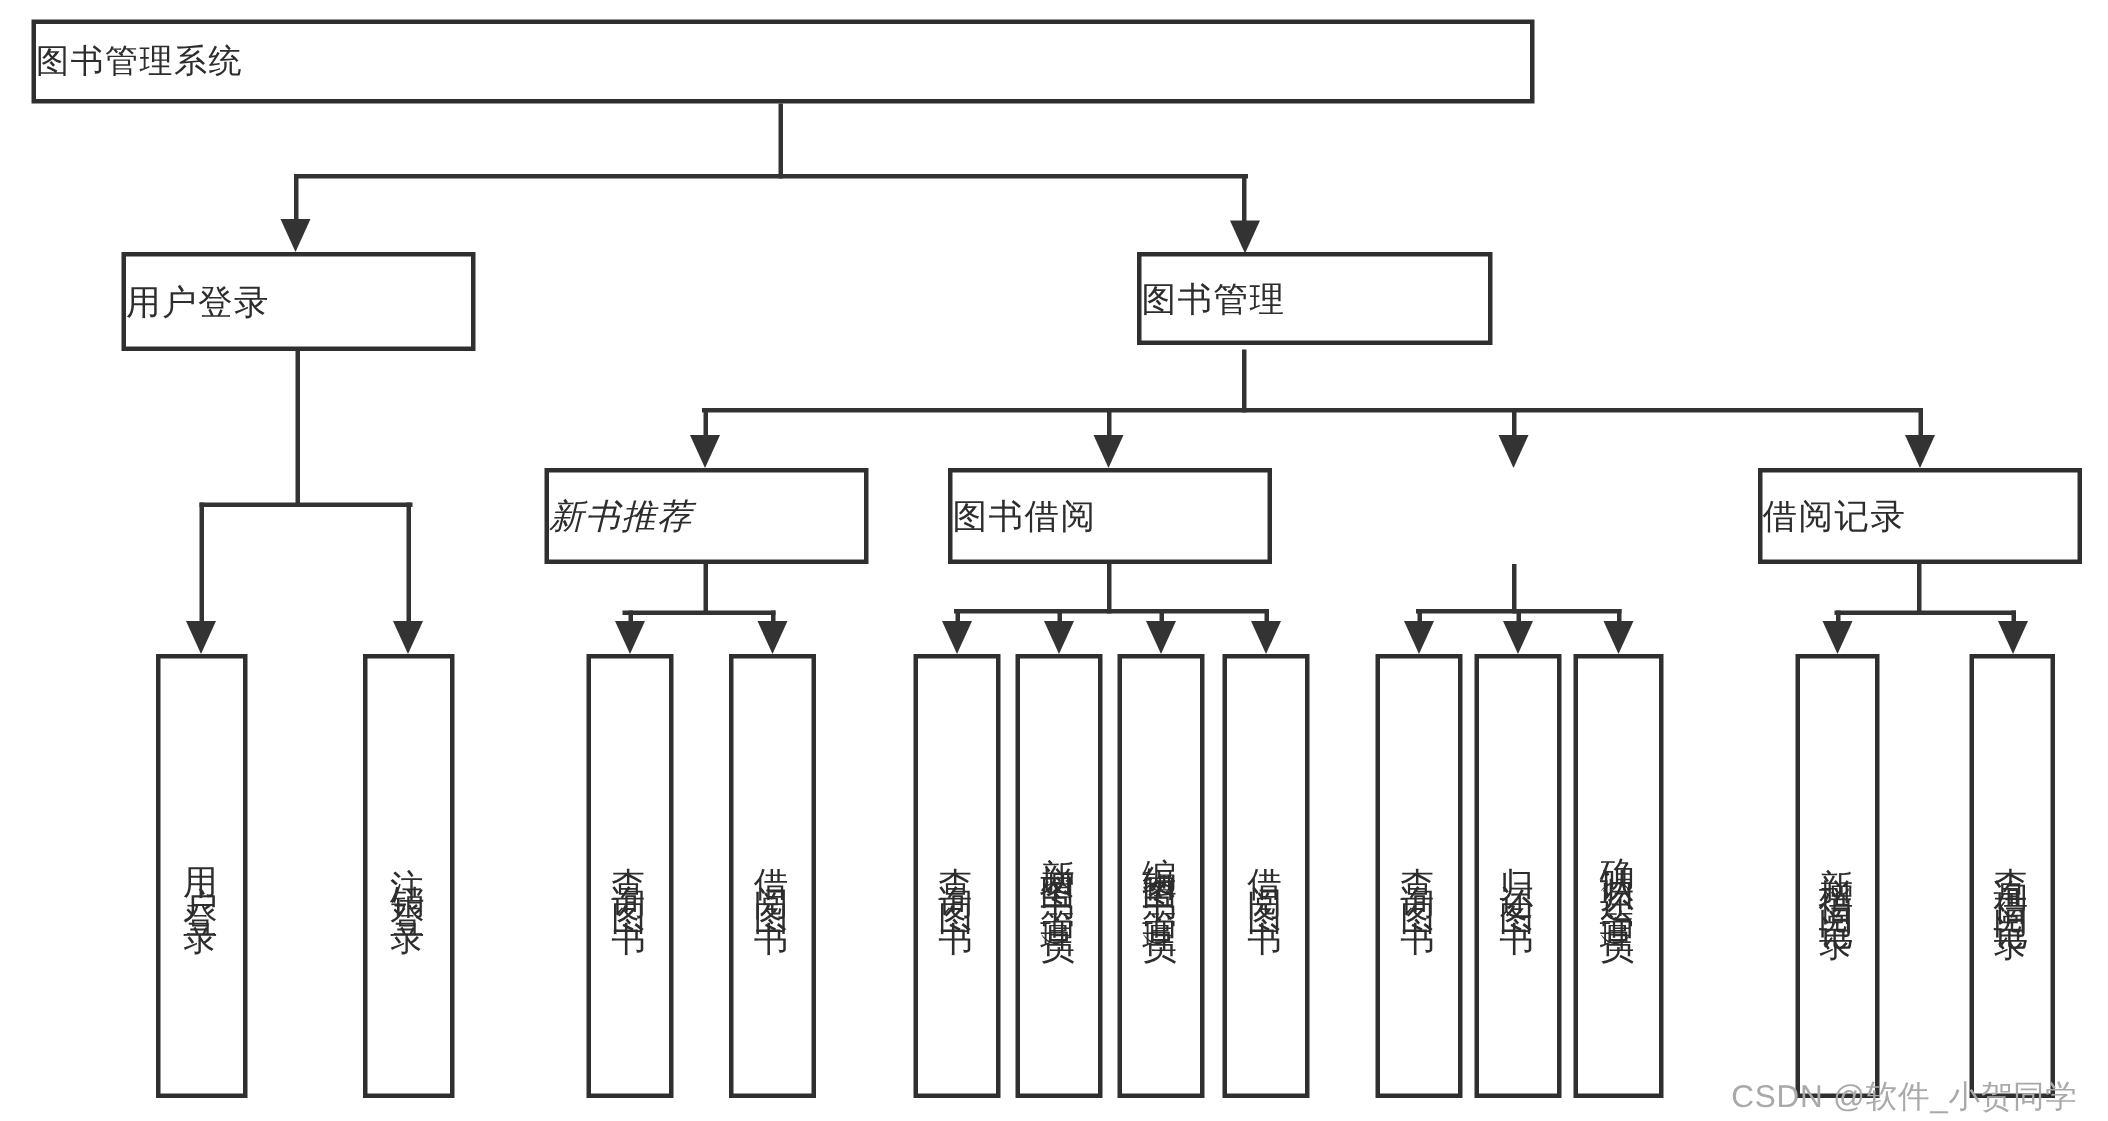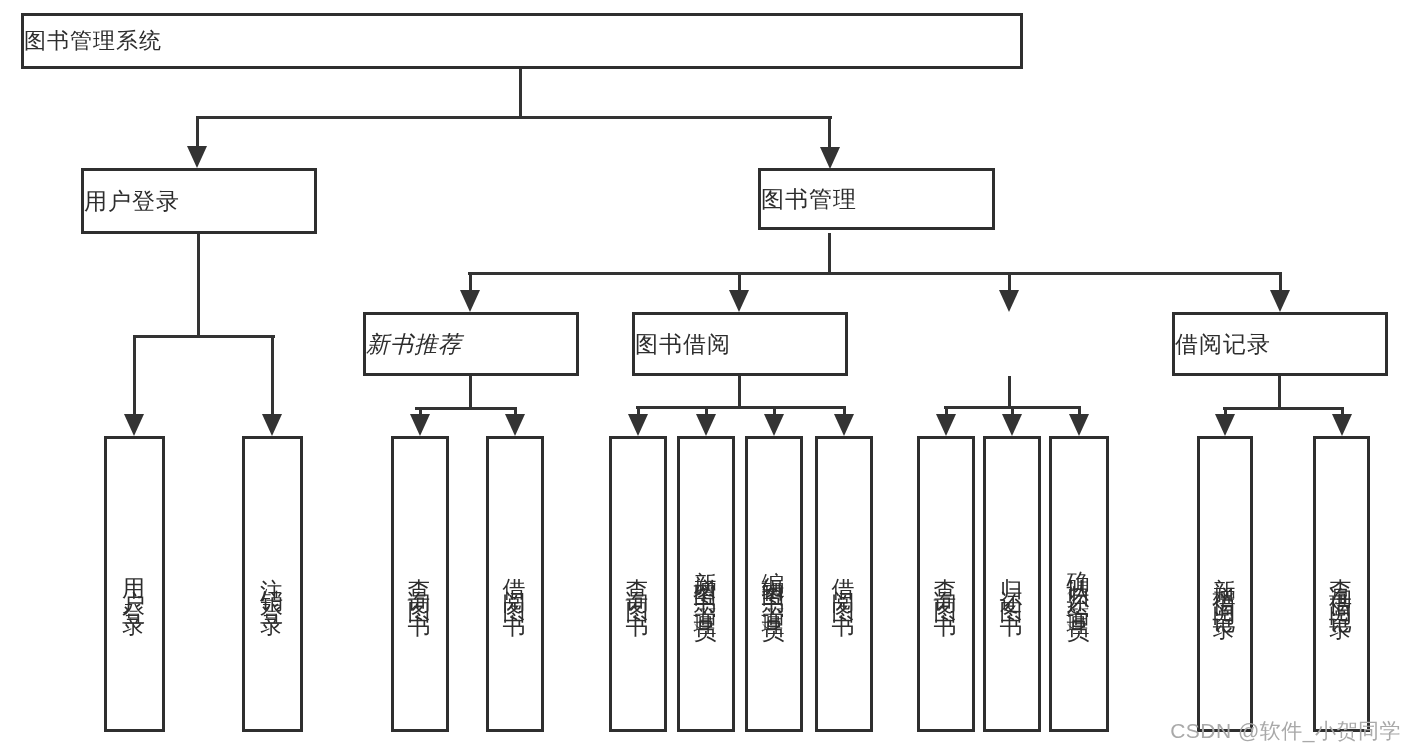--- a/index.html
+++ b/index.html
@@ -42,21 +42,21 @@
   .line { position: absolute; background: #333333; }
   .arrow {
     position: absolute;
     width: 0; height: 0;
     border-left: 10px solid transparent;
     border-right: 10px solid transparent;
     border-top: 22px solid #333333;
   }
   .watermark {
     position: absolute;
-    right: 4px;
+    right: 20px;
     bottom: 2px;
     font-size: 21px;
     color: #a9a9a9;
     letter-spacing: 0.5px;
   }
 </style>
 </head>
 <body>
 
 <div class="stage">

